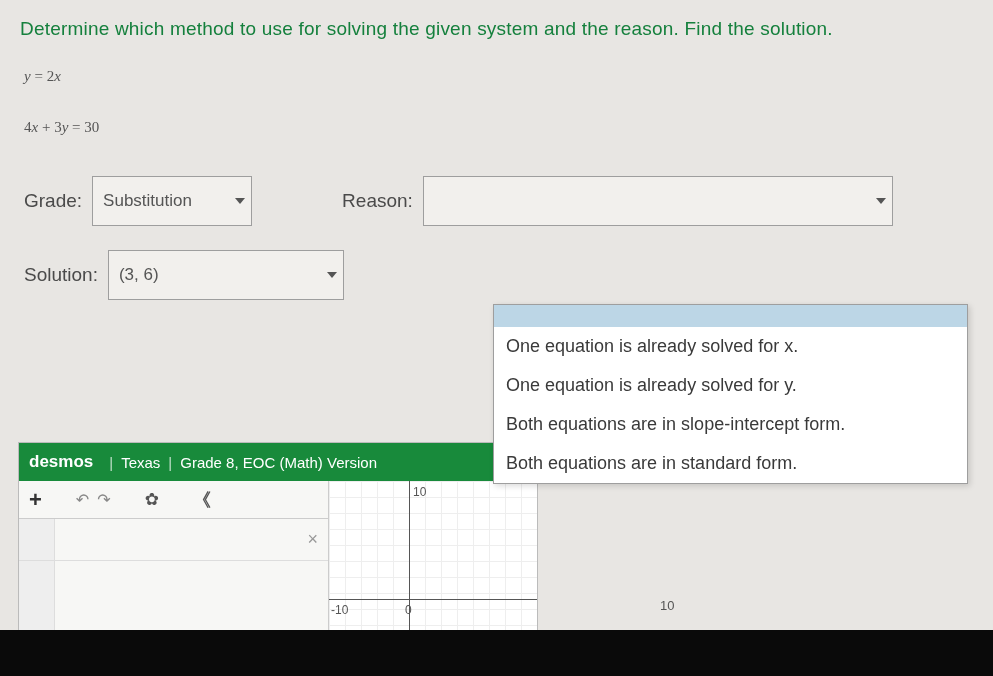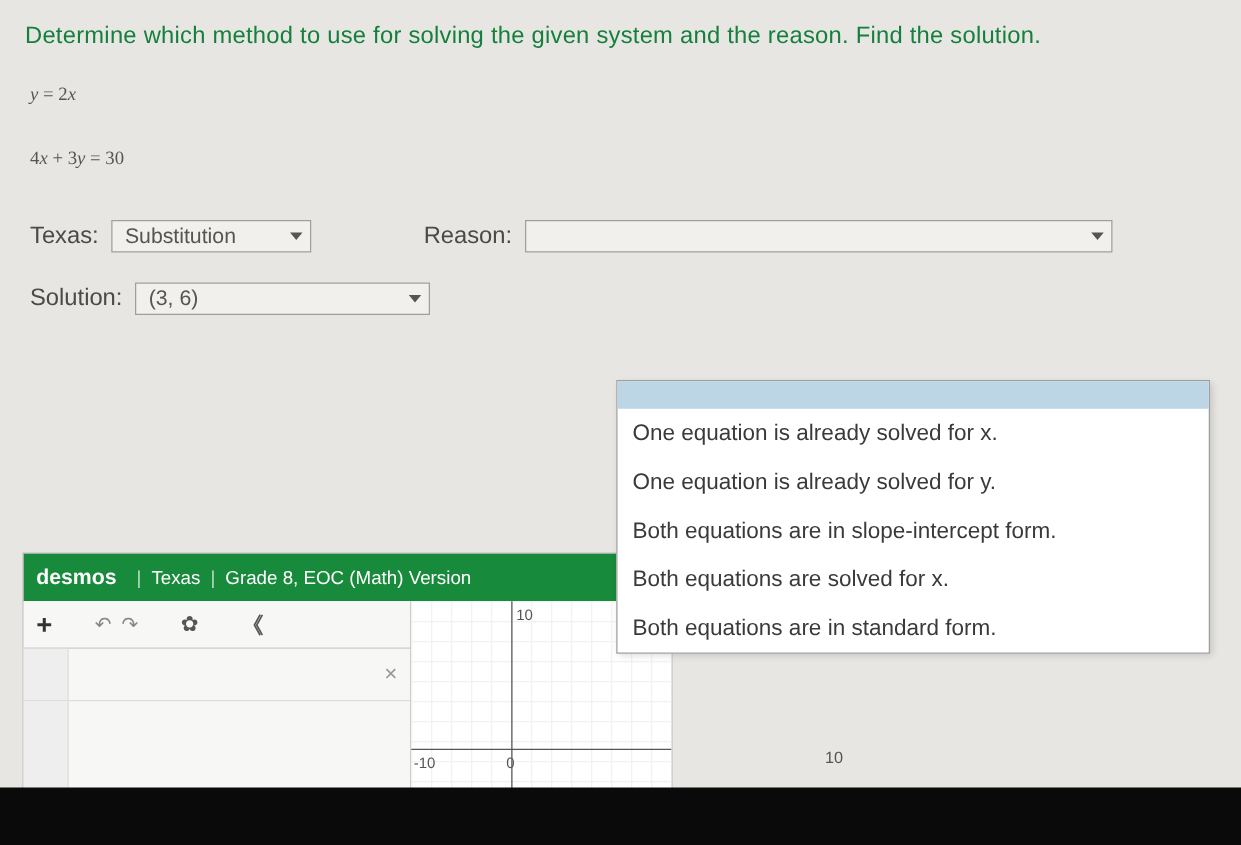--- a/index.html
+++ b/index.html
@@ -37,21 +37,21 @@
     font-size: 19px;
     color: #4a4a4a;
   }
   .form-row .label { margin-right: 10px; }
   .select {
     display: inline-flex;
     align-items: center;
     justify-content: space-between;
     border: 1px solid #9e9e9e;
     background: #f2f0ed;
-    height: 26px;
+    height: 50px;
     padding: 0 6px 0 10px;
     font-size: 17px;
     color: #555;
     position: relative;
   }
   .select .caret {
     width: 0; height: 0;
     border-left: 5px solid transparent;
     border-right: 5px solid transparent;
     border-top: 6px solid #555;
@@ -195,21 +195,21 @@
 <div class="equations">
   <div class="eq">
     <span>y</span><span class="n"> = 2</span><span>x</span>
   </div>
   <div class="eq">
     <span class="n">4</span><span>x</span><span class="n"> + 3</span><span>y</span><span class="n"> = 30</span>
   </div>
 </div>
 
 <div class="form-row">
-  <span class="label">Texas:</span>
+  <span class="label">Grade:</span>
   <div class="select method-select">
     <span>Substitution</span>
     <span class="caret"></span>
   </div>
   <span class="label reason-label">Reason:</span>
   <div class="select reason-select">
     <span></span>
     <span class="caret"></span>
   </div>
 </div>
@@ -220,21 +220,20 @@
     <span>(3, 6)</span>
     <span class="caret"></span>
   </div>
 </div>
 
 <div class="dropdown">
   <div class="dd-selected"></div>
   <div class="dd-option">One equation is already solved for x.</div>
   <div class="dd-option">One equation is already solved for y.</div>
   <div class="dd-option">Both equations are in slope-intercept form.</div>
-  <div class="dd-option">Both equations are solved for x.</div>
   <div class="dd-option">Both equations are in standard form.</div>
 </div>
 
 <div class="desmos-wrap">
   <div class="desmos-header">
     <span class="brand">desmos</span>
     <span class="sep">|</span>
     <span>Texas</span>
     <span class="sep">|</span>
     <span>Grade 8, EOC (Math) Version</span>

